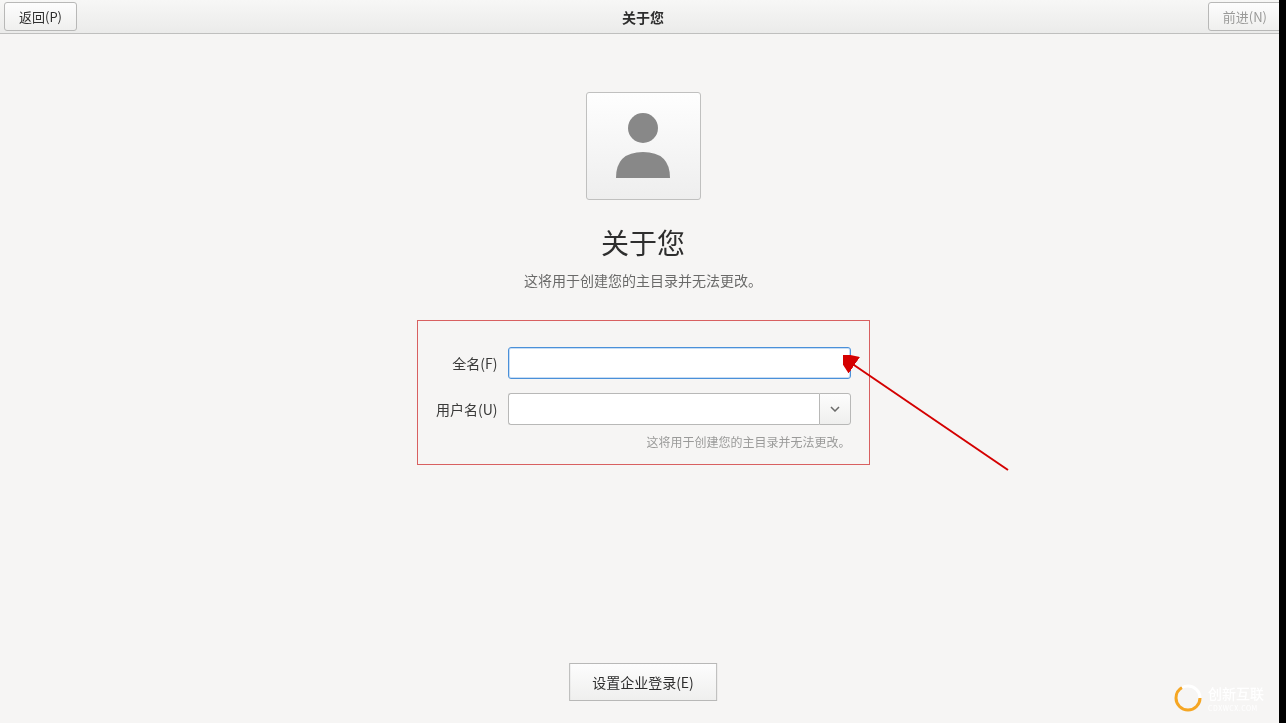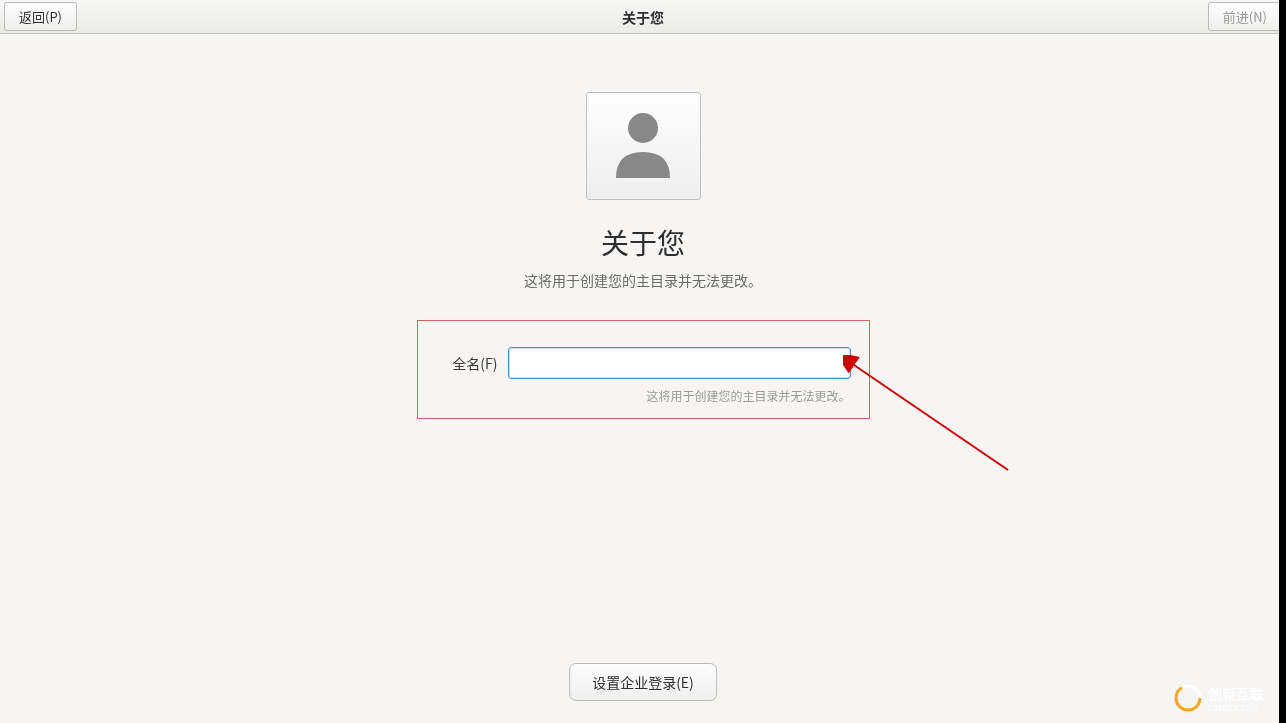--- a/index.html
+++ b/index.html
@@ -152,21 +152,21 @@
     }
     .bottom-btn-wrap {
       position: absolute;
       bottom: 22px;
       left: 50%;
       transform: translateX(-50%);
     }
     .enterprise-btn {
       background: linear-gradient(to bottom, #fdfdfd, #efefee);
       border: 1px solid #b8b8b7;
-      border-radius: 7px;
+      border-radius: 0;
       padding: 8px 22px;
       font-size: 14px;
       color: #2e2e2e;
       cursor: pointer;
       font-family: inherit;
     }
     .watermark {
       position: absolute;
       bottom: 10px;
       right: 22px;
@@ -210,20 +210,31 @@
     </svg>
   </div>
   <div class="main-title">关于您</div>
   <div class="subtitle">这将用于创建您的主目录并无法更改。</div>
 
   <div class="form-box">
     <div class="form-row">
       <div class="form-label">全名(F)</div>
       <input type="text" class="text-input" value="" style="">
     </div>
+    <div class="form-row">
+      <div class="form-label">用户名(U)</div>
+      <div class="combo-wrap">
+        <input type="text" class="combo-input" value="" style="">
+        <button class="combo-btn">
+          <svg width="10" height="6" viewBox="0 0 10 6">
+            <path d="M 1 1 L 5 5 L 9 1" fill="none" stroke="#6a6a69" stroke-width="1.5"></path>
+          </svg>
+        </button>
+      </div>
+    </div>
     <div class="help-text">这将用于创建您的主目录并无法更改。</div>
   </div>
 </div>
 
 <svg class="arrow-annotation" width="170" height="120">
   <defs>
     <marker id="arrowhead" markerWidth="12" markerHeight="10" refX="2" refY="5" orient="auto">
       <polygon points="0 0, 12 5, 0 10" fill="#d40000"></polygon>
     </marker>
   </defs>

